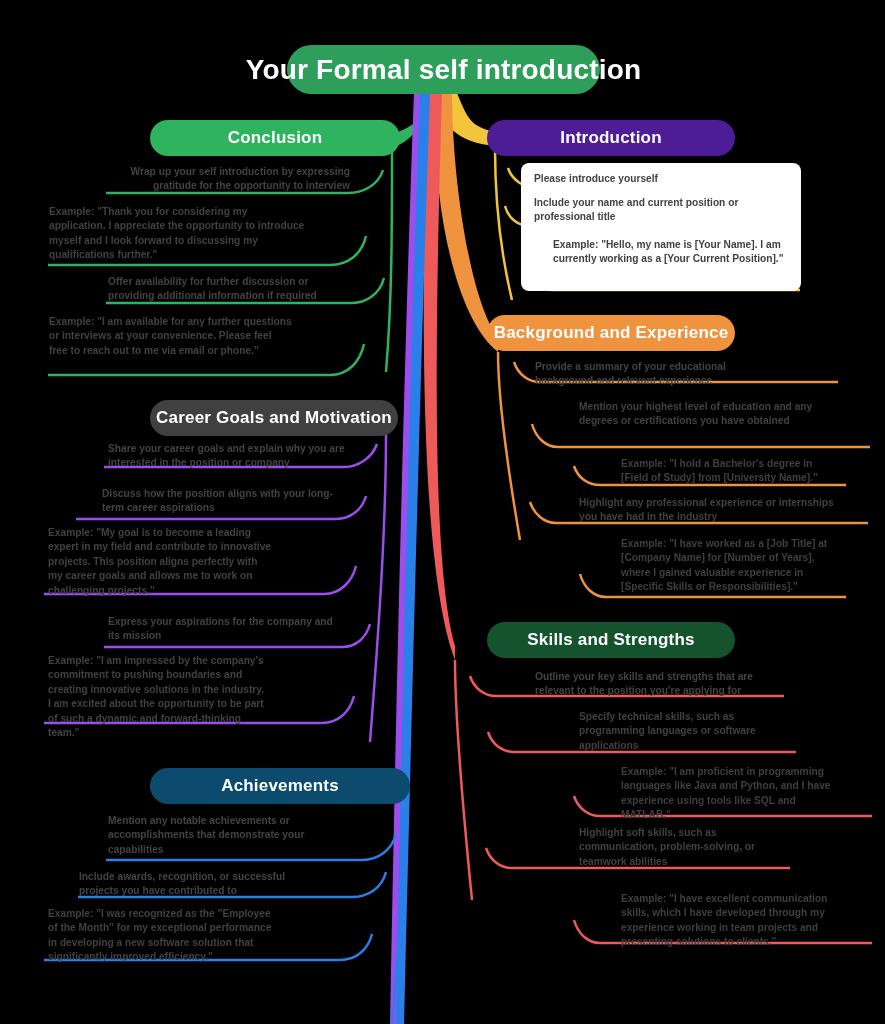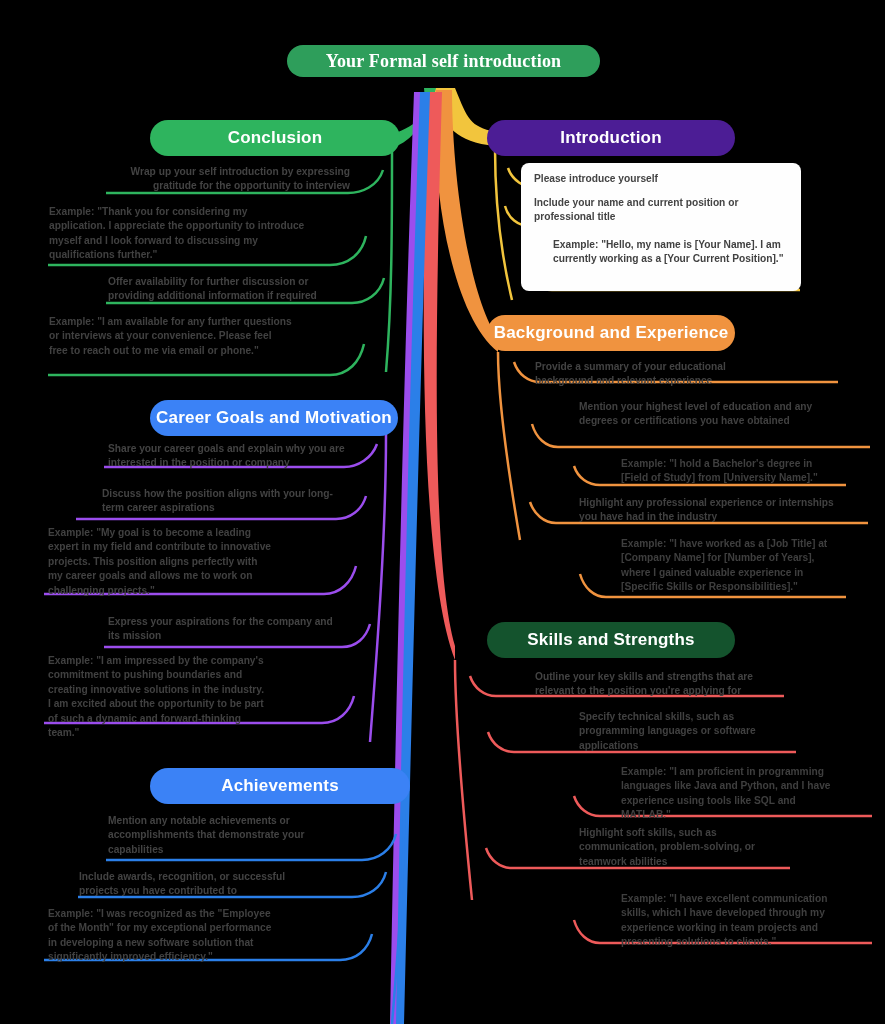--- a/index.html
+++ b/index.html
@@ -12,21 +12,21 @@
   #canvas{position:absolute;inset:0;width:885px;height:1024px;}
   #wires{position:absolute;left:0;top:0;width:885px;height:1024px;pointer-events:none;}
 
   
   .pill{
     position:absolute;border-radius:22px;display:flex;align-items:center;
     justify-content:center;color:#fff;font-weight:bold;letter-spacing:.2px;
     box-sizing:border-box;padding:0 22px;white-space:nowrap;
   }
   .pill.root{
-    font-size:18px;height:32px;border-radius:26px;font-family:Liberation Serif, serif;
+    font-size:28px;height:49px;border-radius:26px;
   }
   .pill.branch{font-size:17px;height:36px;}
 
   
   .leaf{
     position:absolute;box-sizing:border-box;
     font-size:10.2px;font-weight:bold;line-height:1.42;
     color:#3b3b3b;padding:2px 4px 3px 4px;
   }
   .leaf.l1{color:#434343;}
@@ -118,38 +118,38 @@
 
   <div class="pill branch" style="left:487px;top:315px;width:248px;background:#f0933f;">
     <span>Background and Experience</span>
   </div>
   <div class="leaf l1" style="left:531px;top:358px;width:248px;">Provide a summary of your educational background and relevant experience</div>
   <div class="leaf l2" style="left:575px;top:398px;width:270px;">Mention your highest level of education and any degrees or certifications you have obtained</div>
   <div class="leaf l3" style="left:617px;top:455px;width:225px;">Example: "I hold a Bachelor's degree in [Field of Study] from [University Name]."</div>
   <div class="leaf l2" style="left:575px;top:494px;width:268px;">Highlight any professional experience or internships you have had in the industry</div>
   <div class="leaf l3" style="left:617px;top:535px;width:228px;">Example: "I have worked as a [Job Title] at [Company Name] for [Number of Years], where I gained valuable experience in [Specific Skills or Responsibilities]."</div>
 
-  <div class="pill branch" style="left:150px;top:400px;width:248px;background:#3b82f6;">
+  <div class="pill branch" style="left:150px;top:400px;width:248px;background:#404040;">
     <span>Career Goals and Motivation</span>
   </div>
   <div class="leaf l1" style="left:104px;top:440px;width:245px;">Share your career goals and explain why you are interested in the position or company</div>
   <div class="leaf l1" style="left:75px;top:485px;width:248px;margin-left:23px;">Discuss how the position aligns with your long-term career aspirations</div>
   <div class="leaf l2" style="left:44px;top:524px;width:232px;">Example: "My goal is to become a leading expert in my field and contribute to innovative projects. This position aligns perfectly with my career goals and allows me to work on challenging projects."</div>
   <div class="leaf l1" style="left:104px;top:613px;width:245px;">Express your aspirations for the company and its mission</div>
   <div class="leaf l2" style="left:44px;top:652px;width:226px;">Example: "I am impressed by the company's commitment to pushing boundaries and creating innovative solutions in the industry. I am excited about the opportunity to be part of such a dynamic and forward-thinking team."</div>
 
   <div class="pill branch" style="left:487px;top:622px;width:248px;background:#14532d;">
     <span>Skills and Strengths</span>
   </div>
   <div class="leaf l2" style="left:575px;top:708px;width:222px;">Specify technical skills, such as programming languages or software applications</div>
   <div class="leaf l1" style="left:531px;top:668px;width:250px;">Outline your key skills and strengths that are relevant to the position you're applying for</div>
   <div class="leaf l3" style="left:617px;top:763px;width:228px;">Example: "I am proficient in programming languages like Java and Python, and I have experience using tools like SQL and MATLAB."</div>
   <div class="leaf l2" style="left:575px;top:824px;width:215px;">Highlight soft skills, such as communication, problem-solving, or teamwork abilities</div>
   <div class="leaf l3" style="left:617px;top:890px;width:228px;">Example: "I have excellent communication skills, which I have developed through my experience working in team projects and presenting solutions to clients."</div>
 
-  <div class="pill branch" style="left:150px;top:768px;width:260px;background:#3b82f6;">
+  <div class="pill branch" style="left:150px;top:768px;width:260px;background:#0c4a6e;">
     <span>Achievements</span>
   </div>
   <div class="leaf l1" style="left:104px;top:812px;width:243px;">Mention any notable achievements or accomplishments that demonstrate your capabilities</div>
   <div class="leaf l1" style="left:75px;top:868px;width:248px;">Include awards, recognition, or successful projects you have contributed to</div>
   <div class="leaf l2" style="left:44px;top:905px;width:232px;">Example: "I was recognized as the "Employee of the Month" for my exceptional performance in developing a new software solution that significantly improved efficiency."</div>
 
 </div>
 
 </body></html>

